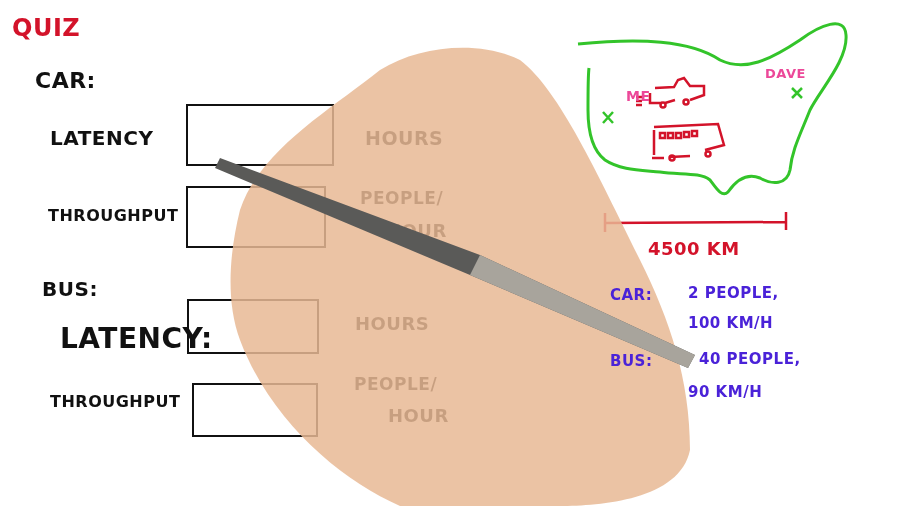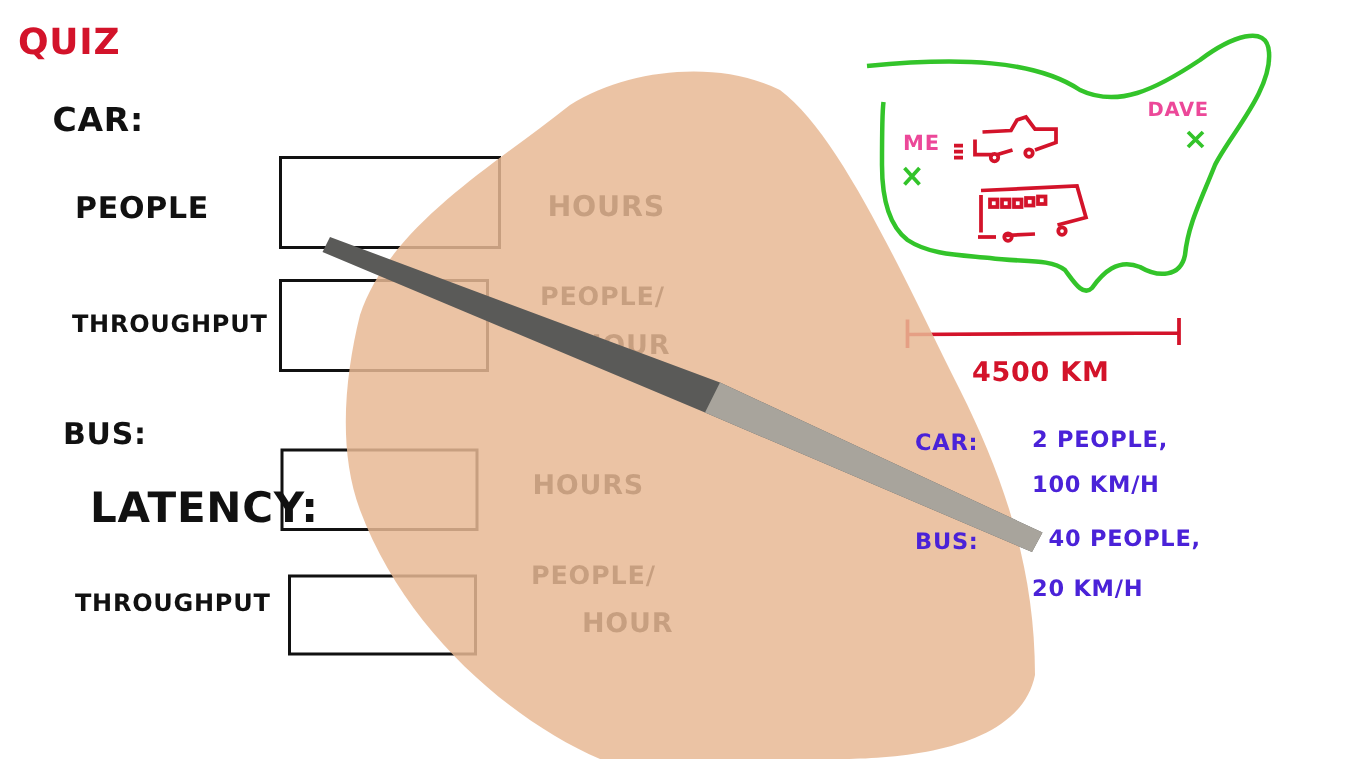--- a/index.html
+++ b/index.html
@@ -13,21 +13,21 @@
   .purple { color:#4a22d8; }
   .box { position:absolute; border:2.5px solid #111; box-sizing:border-box; }
   svg.layer { position:absolute; left:0; top:0; }
 </style>
 </head>
 <body>
 
 <div class="hw red" style="left:12px;top:14px;font-size:24px;">QUIZ</div>
 
 <div class="hw black" style="left:35px;top:68px;font-size:22px;">CAR:</div>
-<div class="hw black" style="left:50px;top:126px;font-size:20px;">PEOPLE</div>
+<div class="hw black" style="left:50px;top:126px;font-size:20px;">LATENCY</div>
 <div class="box" style="left:186px;top:104px;width:148px;height:62px;"><span></span></div>
 <div class="hw black" style="left:365px;top:127px;font-size:19px;">HOURS</div>
 
 <div class="hw black" style="left:48px;top:206px;font-size:16px;">THROUGHPUT</div>
 <div class="box" style="left:186px;top:186px;width:140px;height:62px;"><span></span></div>
 <div class="hw black" style="left:360px;top:188px;font-size:17px;">PEOPLE/</div>
 <div class="hw black" style="left:386px;top:220px;font-size:18px;">HOUR</div>
 
 <div class="hw black" style="left:42px;top:277px;font-size:20px;">BUS:</div>
 <div class="hw black" style="left:60px;top:322px;font-size:28px;">LATENCY:</div>
@@ -68,22 +68,22 @@
 
   <g stroke="#d3132a" stroke-width="2.5">
     <path d="M605,223 L786,222 M605,213 L605,232 M786,212 L786,230"></path>
   </g>
 
   <path d="M240,210 C260,150 330,110 380,70 C420,45 480,40 520,60 C560,90 600,180 640,260 C670,320 690,380 690,450 C680,500 600,506 560,506 L400,506 C340,480 270,420 240,340 C225,300 230,250 240,210 Z" fill="#e8b894" opacity="0.85"></path>
   <path d="M220,158 L480,255 L695,355 L688,368 L470,275 L215,168 Z" fill="#5a5a58"></path>
   <path d="M480,255 L695,355 L688,368 L470,275 Z" fill="#a8a49c"></path>
 </svg>
 
-<div class="hw green" style="left:602px;top:88px;font-size:14px;">ME</div>
+<div class="hw green" style="left:626px;top:88px;font-size:14px;">ME</div>
 <div class="hw green" style="left:765px;top:66px;font-size:13px;">DAVE</div>
 <div class="hw red" style="left:648px;top:238px;font-size:18px;">4500 KM</div>
 
 <div class="hw purple" style="left:610px;top:286px;font-size:15px;">CAR:</div>
 <div class="hw purple" style="left:688px;top:284px;font-size:15px;">2 PEOPLE,</div>
 <div class="hw purple" style="left:688px;top:314px;font-size:15px;">100 KM/H</div>
 <div class="hw purple" style="left:610px;top:352px;font-size:15px;">BUS:</div>
 <div class="hw purple" style="left:699px;top:350px;font-size:15px;">40 PEOPLE,</div>
-<div class="hw purple" style="left:688px;top:383px;font-size:15px;">20 KM/H</div>
+<div class="hw purple" style="left:688px;top:383px;font-size:15px;">90 KM/H</div>
 
 </body></html>

